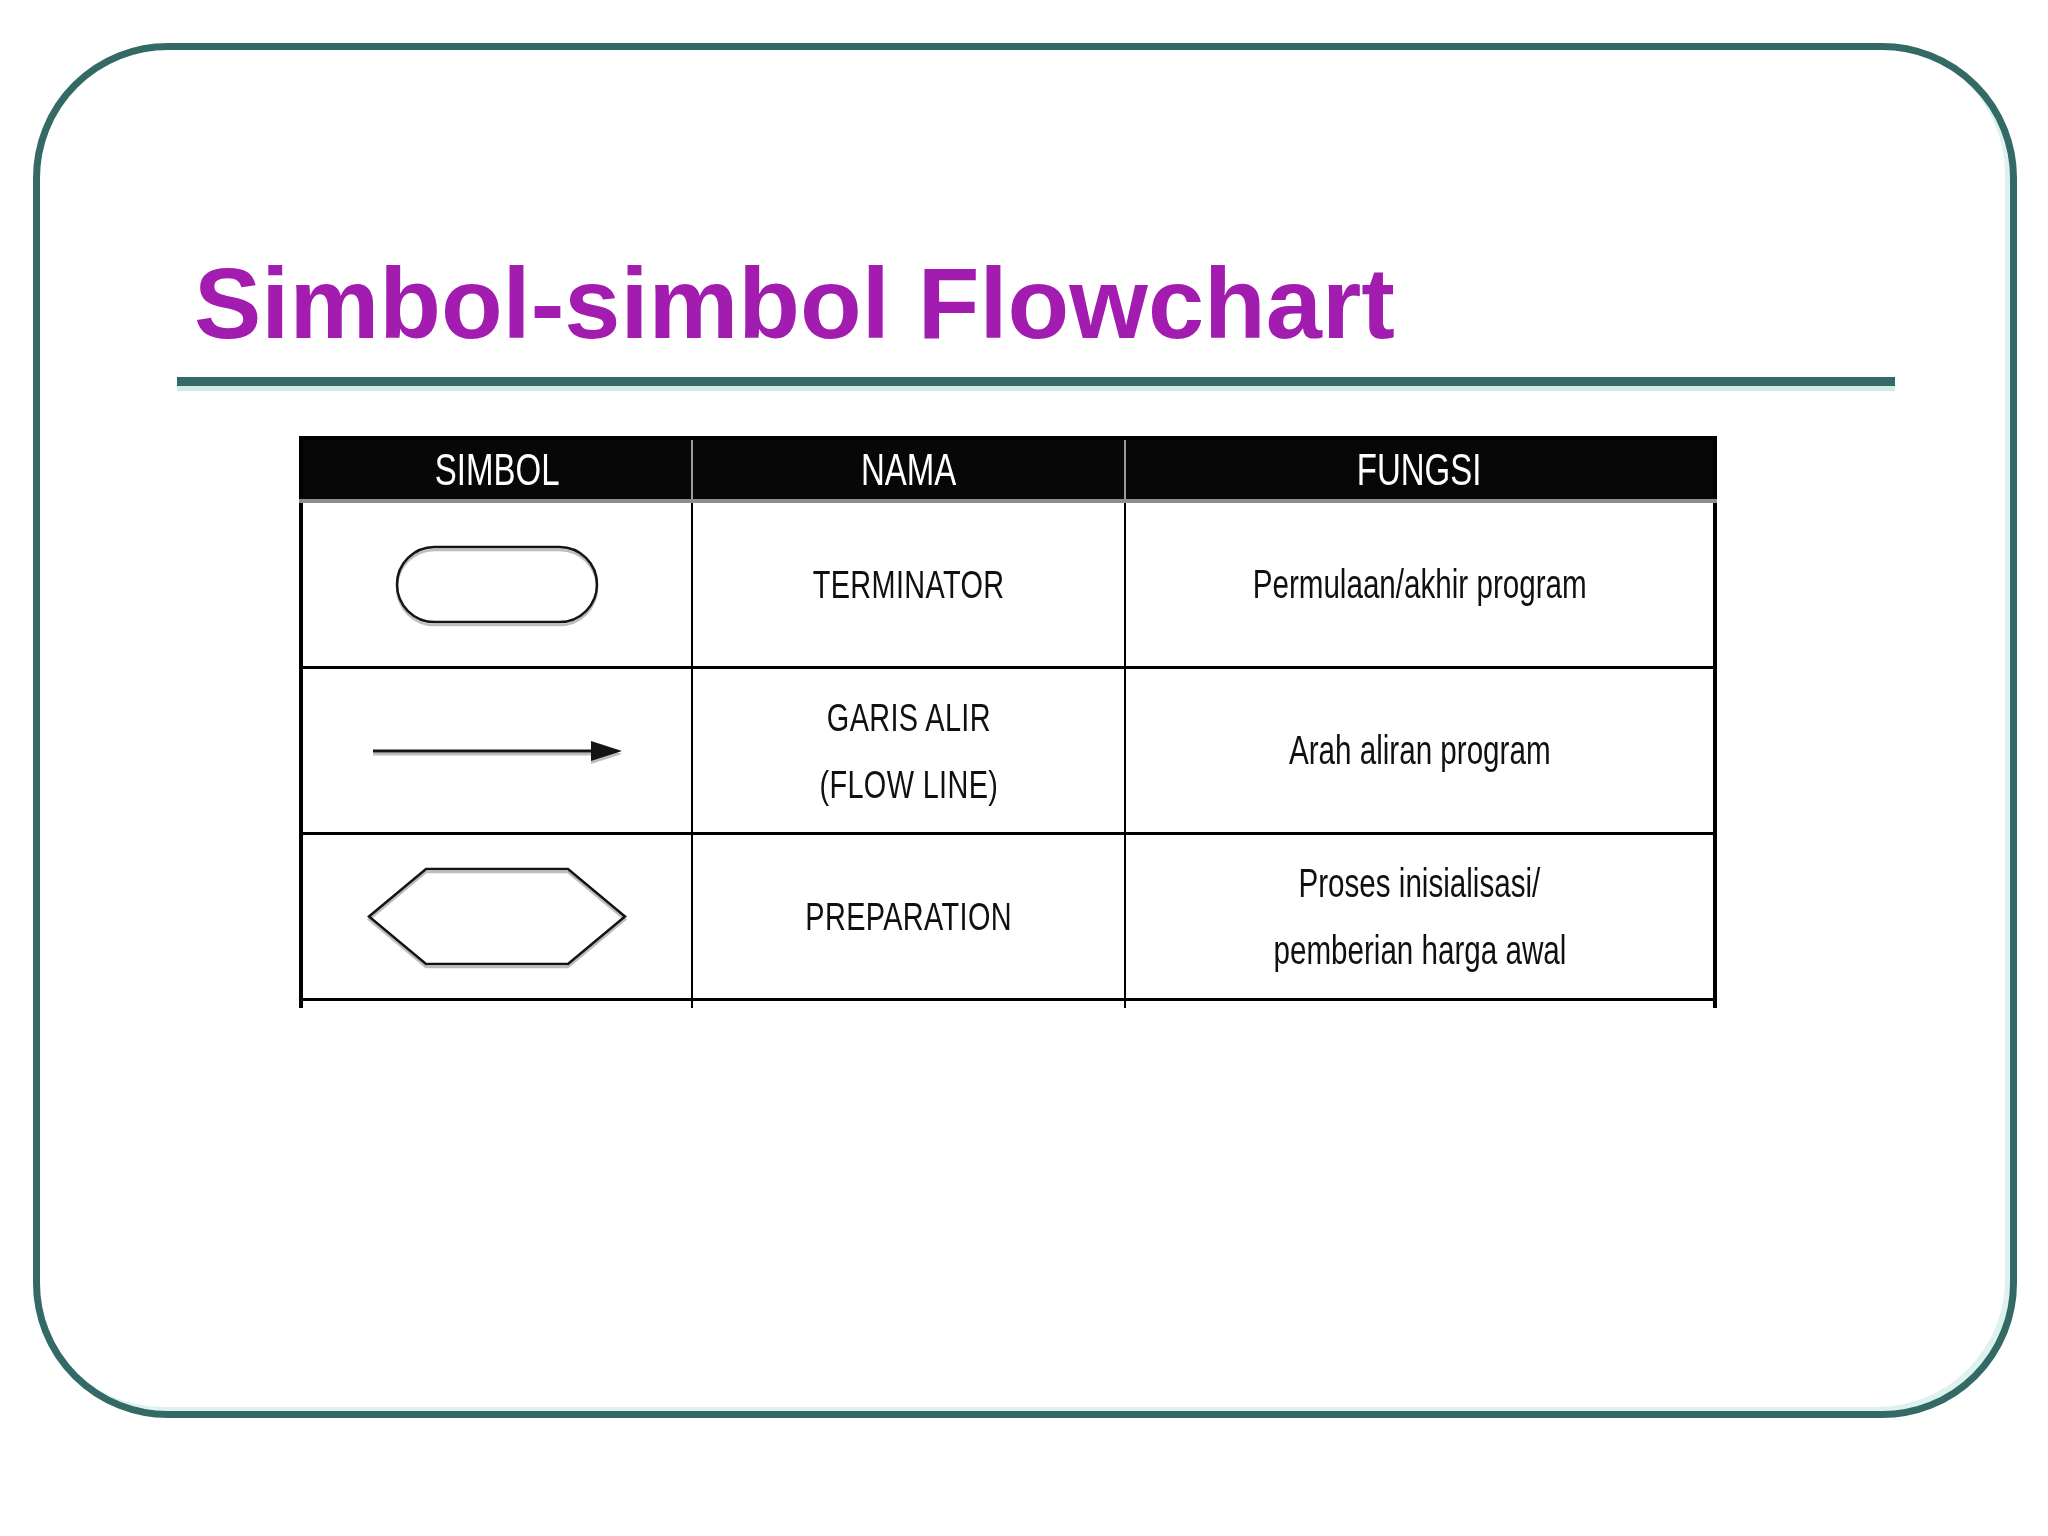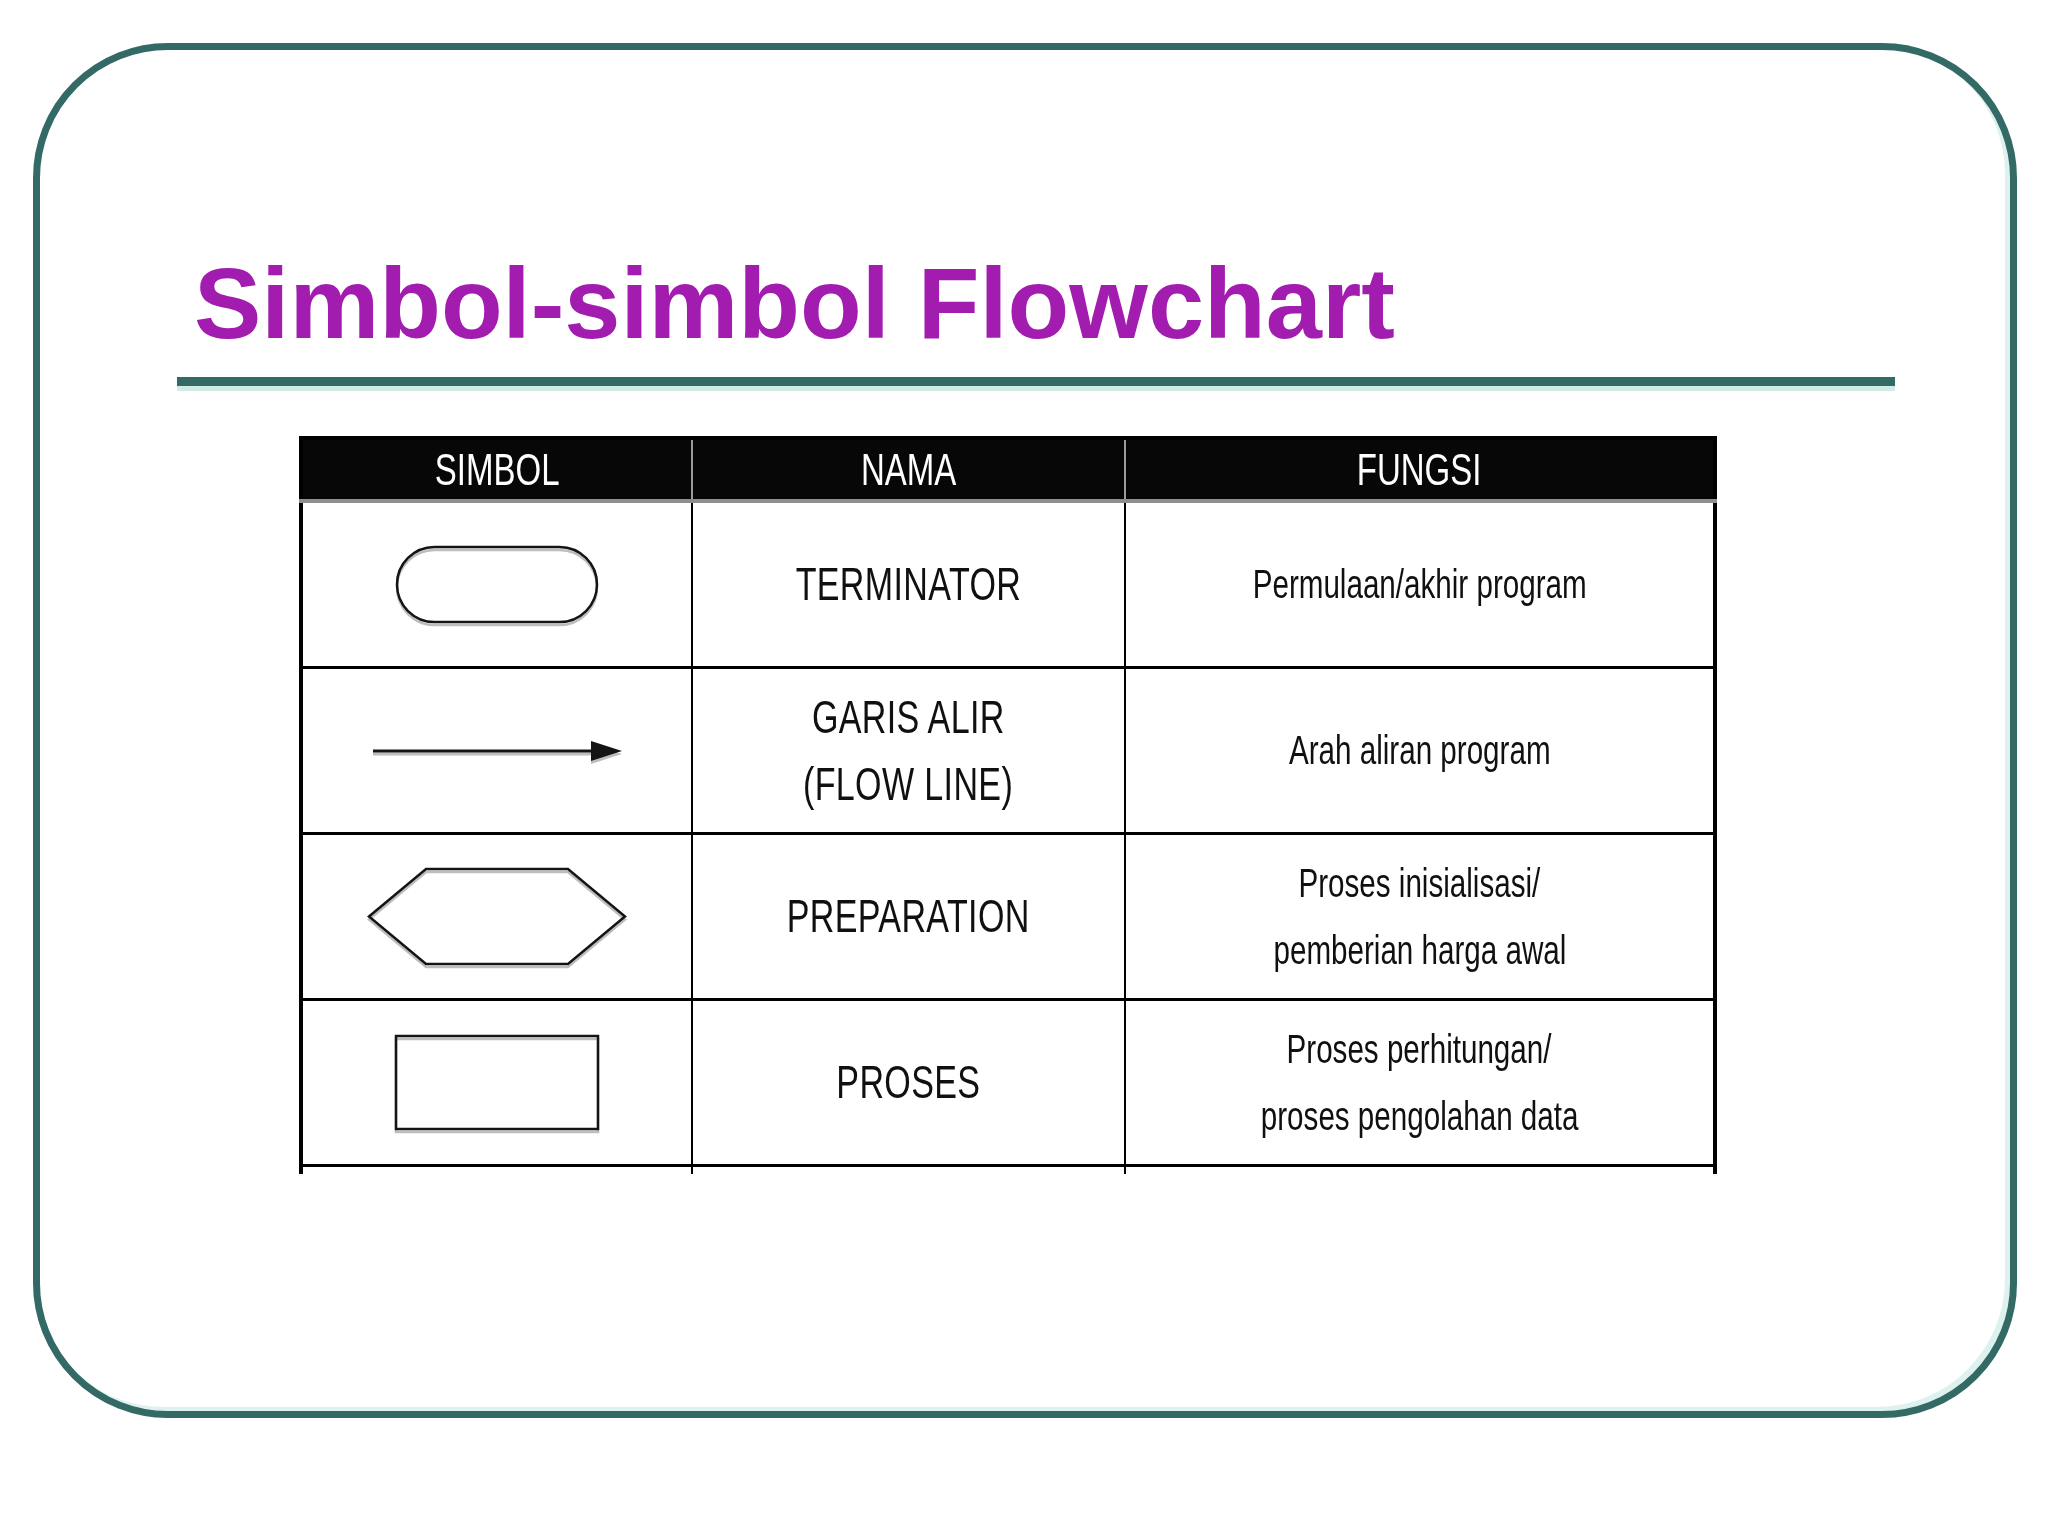--- a/index.html
+++ b/index.html
@@ -48,21 +48,21 @@
     color:#101010;
     border:3px solid #000;border-left-width:2px;border-right-width:2px;
   }
   .symtable td:first-child{border-left-width:4px;}
   .symtable td:last-child{border-right-width:4px;}
   .symtable tr.partial td{height:7px;border-bottom:none;}
 
   
   .cx{display:inline-block;transform:scaleX(0.74);transform-origin:50% 50%;white-space:nowrap;}
   .ln{line-height:67px;}
-  .nama{font-size:46px;letter-spacing:0.5px;}
+  .nama{font-size:39px;letter-spacing:0.5px;}
   .fungsi{font-size:40px;}
   .hd .cx{transform:scaleX(0.75);}
 
   .sym svg{display:block;margin:0 auto;filter:drop-shadow(0 3px 0 rgba(135,135,135,0.55));}
 </style>
 </head>
 <body>
 
 <div class="frame"></div>
 
@@ -112,31 +112,19 @@
               <polygon points="2,49.5 59,2 201,2 258,49.5 201,97 59,97" fill="none" stroke="#141414" stroke-width="2.5"></polygon>
             </svg></span></td>
         <td>
           <div class="ln nama"><span class="cx">PREPARATION</span></div>
         </td>
         <td>
           <div class="ln fungsi"><span class="cx">Proses inisialisasi/</span></div>
           <div class="ln fungsi"><span class="cx">pemberian harga awal</span></div>
         </td>
       </tr>
-      <tr>
-        <td><span class="sym"><svg width="206" height="97" viewBox="0 0 206 97">
-              <rect x="2" y="2" width="202" height="93" fill="none" stroke="#141414" stroke-width="2.5"></rect>
-            </svg></span></td>
-        <td>
-          <div class="ln nama"><span class="cx">PROSES</span></div>
-        </td>
-        <td>
-          <div class="ln fungsi"><span class="cx">Proses perhitungan/</span></div>
-          <div class="ln fungsi"><span class="cx">proses pengolahan data</span></div>
-        </td>
-      </tr>
       <tr class="partial">
         <td></td>
         <td></td>
         <td></td>
       </tr>
     </tbody>
 </table>
 
 </body></html>

